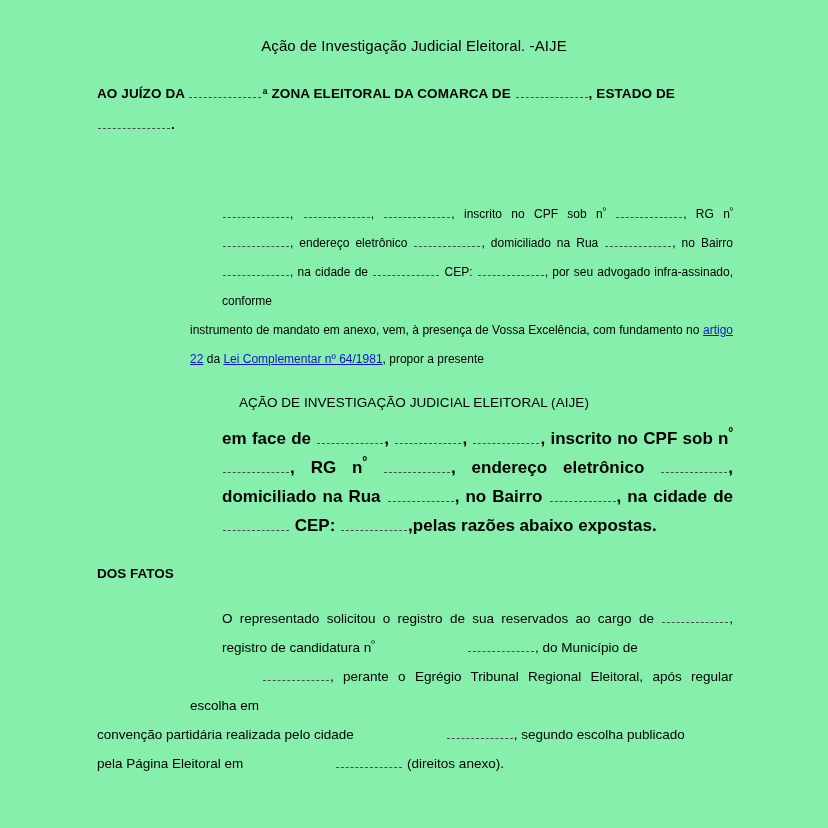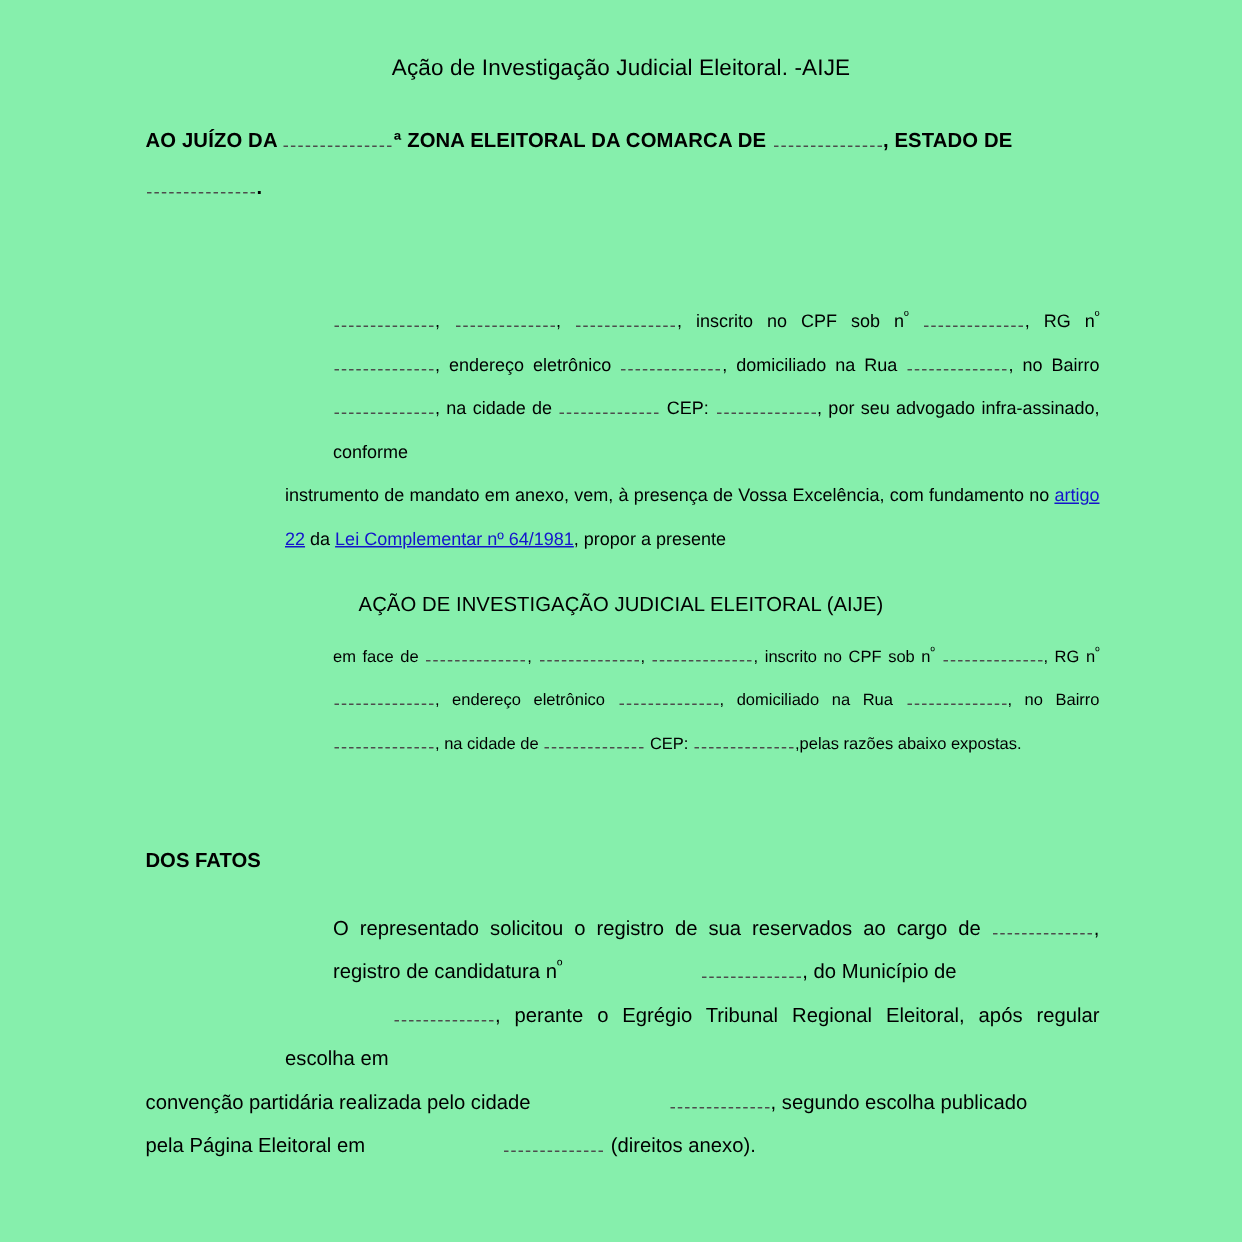--- a/index.html
+++ b/index.html
@@ -82,24 +82,25 @@
     letter-spacing: 0.05px;
     margin-top: 11px;
   }
 
   
   .defendant {
     position: absolute;
     left: 222px;
     top: 424px;
     width: 511px;
-    font-size: 11px;
+    font-size: 17px;
     line-height: 29px;
     text-align: justify;
     text-justify: inter-word;
+    font-weight: bold;
   }
 
   
   .section-heading {
     position: absolute;
     left: 97px;
     top: 564px;
     font-size: 13.5px;
     font-weight: bold;
     line-height: 20px;

